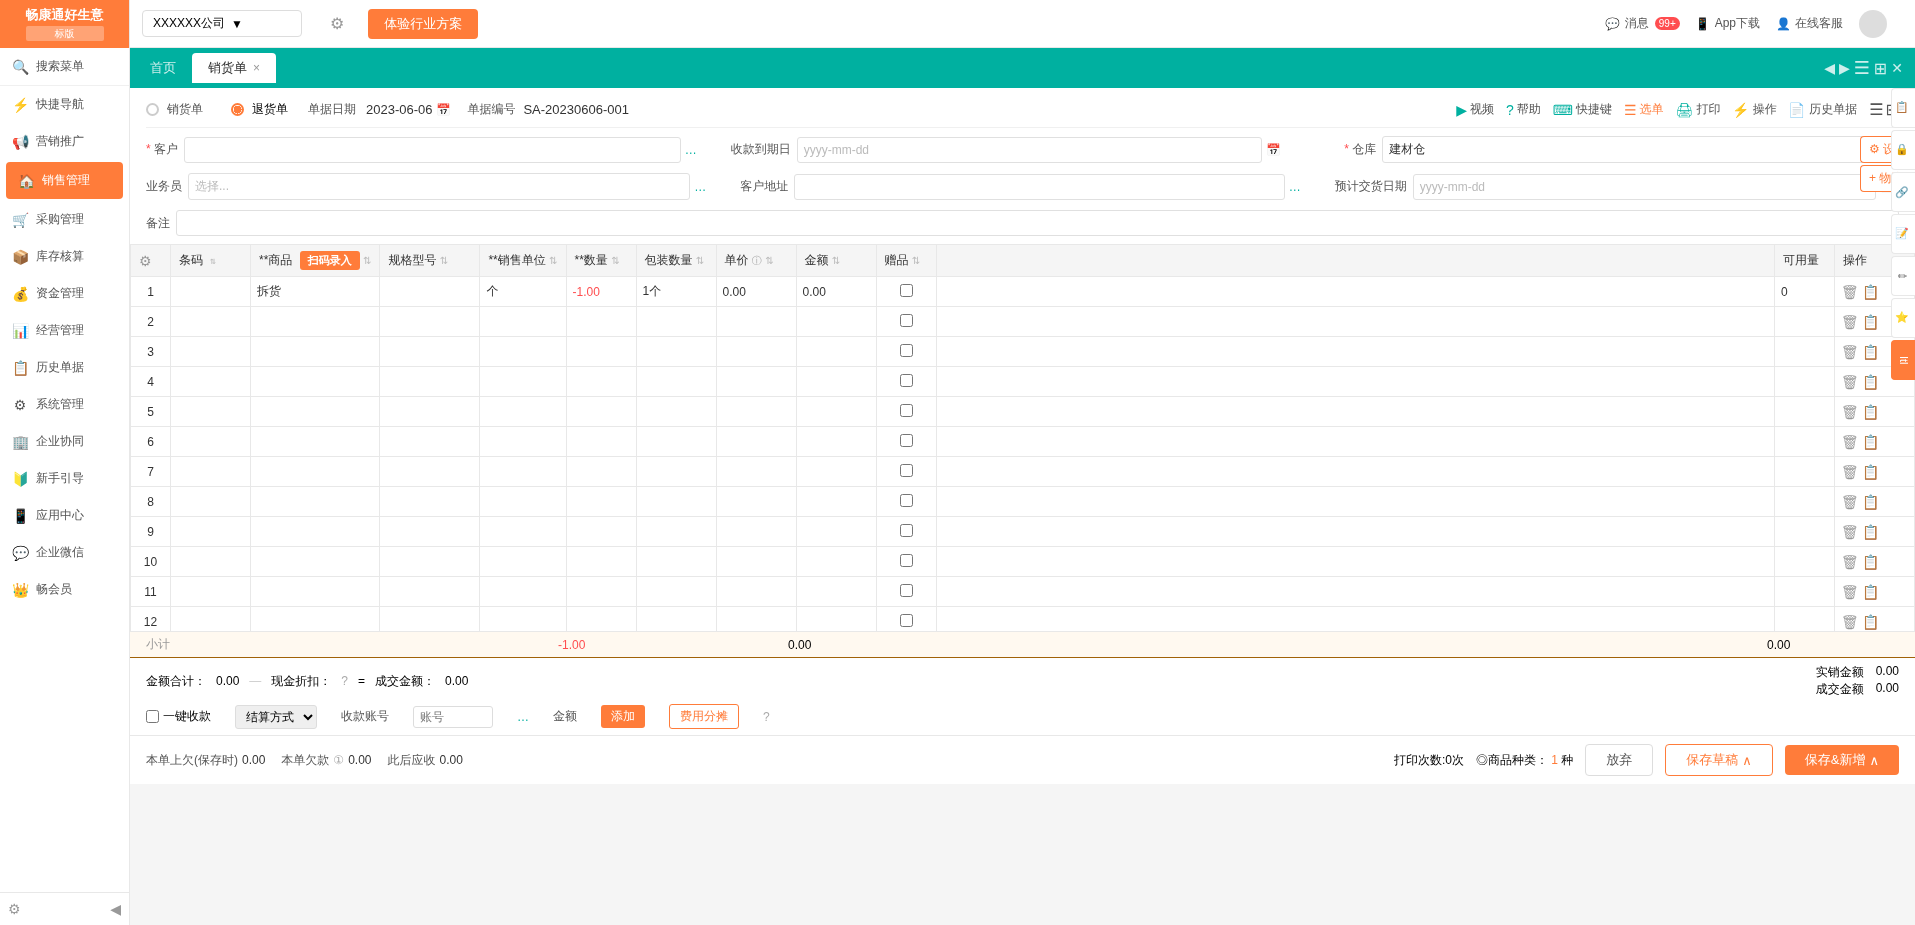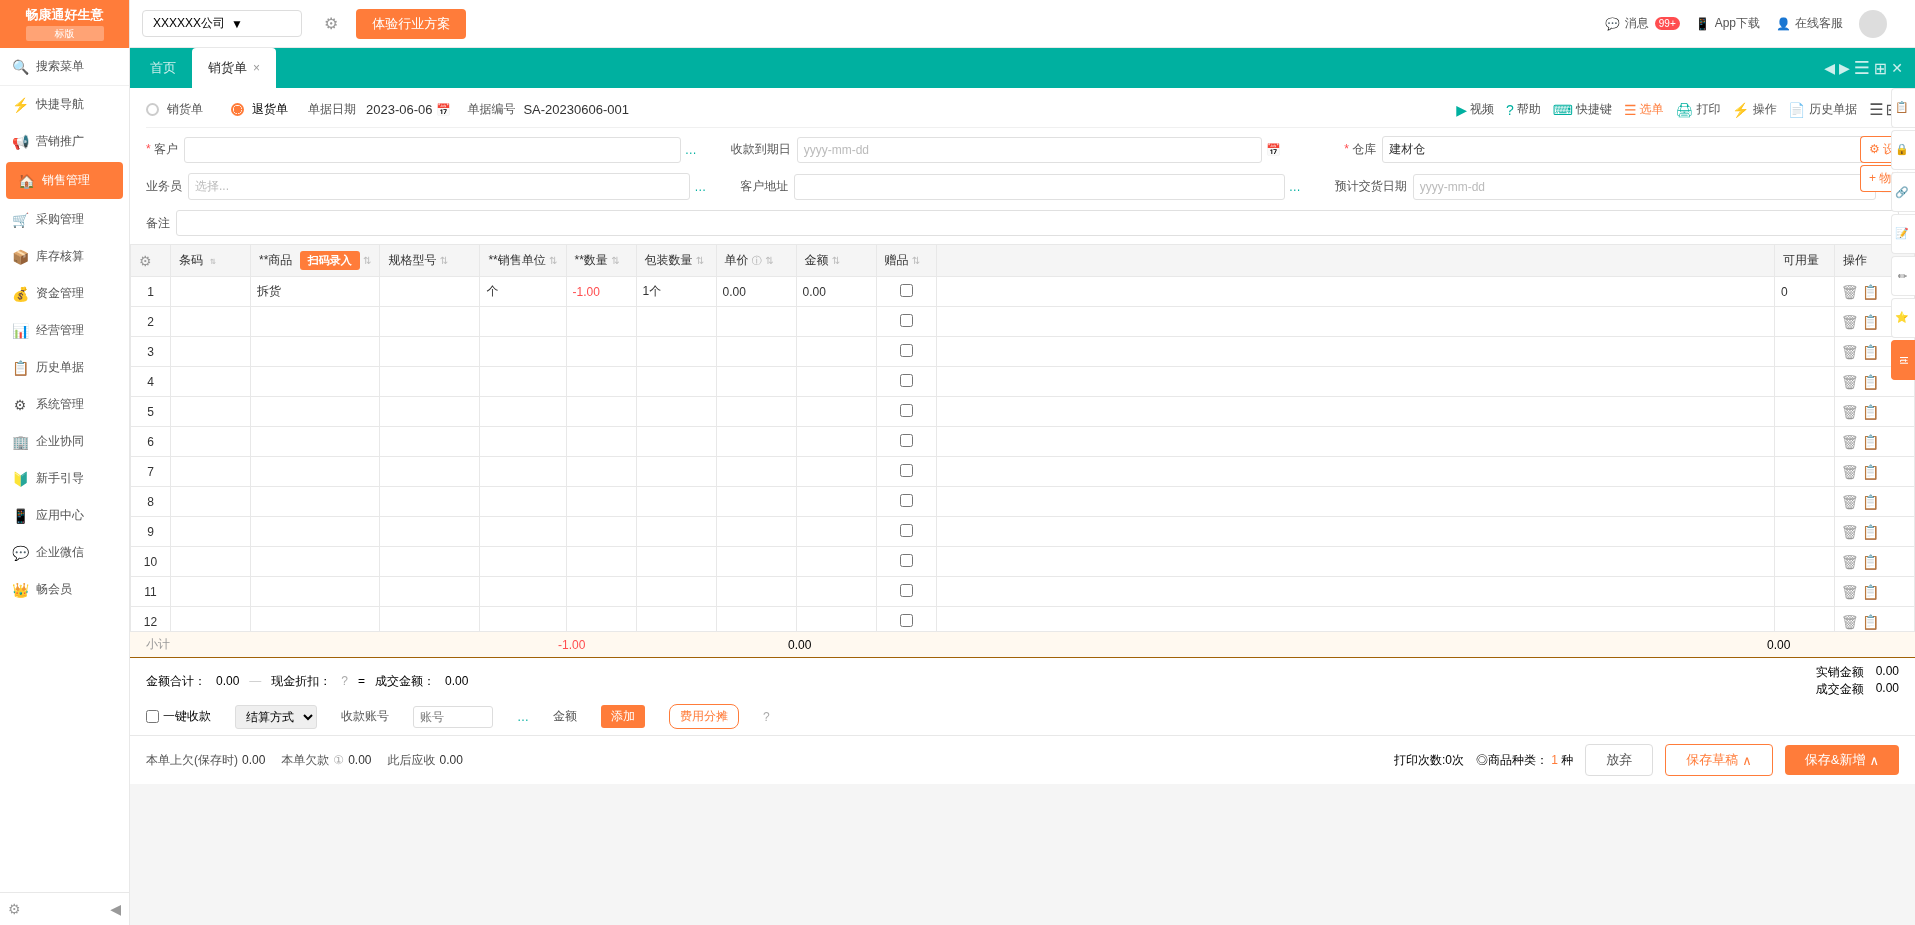--- a/index.html
+++ b/index.html
@@ -25,40 +25,40 @@
     .sidebar-item .icon { width: 16px; text-align: center; font-size: 14px; }
     .sidebar-bottom {
       margin-top: auto; padding: 8px; display: flex; align-items: center; justify-content: space-between;
       border-top: 1px solid #e8e8e8;
     }
     .sidebar-bottom-icon { color: #999; cursor: pointer; font-size: 14px; }
 
     
     .top-header {
       height: 48px; background: #fff; border-bottom: 1px solid #e8e8e8;
-      display: flex; align-items: center; padding: 0 12px; gap: 18px;
+      display: flex; align-items: center; padding: 0 12px; gap: 24px;
     }
     .company-selector {
       display: flex; align-items: center; gap: 6px; border: 1px solid #ddd;
       padding: 4px 10px; border-radius: 4px; cursor: pointer; min-width: 160px;
     }
     .gear-btn { color: #999; font-size: 16px; cursor: pointer; margin-left: 4px; }
     .experience-btn {
       background: #ff7c3a; color: #fff; border: none; padding: 6px 16px;
       border-radius: 4px; cursor: pointer; font-size: 13px;
     }
     .header-right { margin-left: auto; display: flex; align-items: center; gap: 16px; }
     .header-icon-group { display: flex; align-items: center; gap: 4px; color: #555; cursor: pointer; font-size: 12px; }
     .header-badge { background: #ff4d4f; color: #fff; font-size: 10px; padding: 1px 4px; border-radius: 8px; margin-left: 2px; }
     .avatar { width: 28px; height: 28px; background: #ddd; border-radius: 50%; }
     .avatar-name { font-size: 12px; color: #555; }
 
     
     .tabs-bar {
-      height: 40px; background: #00b0a0; display: flex; padding: 0 4px;
+      height: 40px; background: #00b0a0; display: flex; align-items: center; padding: 0 4px;
     }
     .tab {
       padding: 6px 16px; color: rgba(255,255,255,0.8); cursor: pointer; font-size: 13px;
       display: flex; align-items: center; gap: 6px;
     }
     .tab.active { background: #fff; color: #333; border-radius: 4px 4px 0 0; }
     .tab-close { font-size: 12px; color: #999; }
     .radio-group { display: flex; gap: 16px; align-items: center; }
     .data-table { width: 100%; border-collapse: collapse; font-size: 12px; }
     .data-table th {
@@ -71,21 +71,21 @@
     .scan-btn {
       background: #ff7c3a; color: #fff; border: none; padding: 2px 8px;
       border-radius: 3px; cursor: pointer; font-size: 11px;
     }
     .row-num { color: #999; text-align: center; }
     .checkbox-cell { text-align: center; }
     .action-icons { display: flex; gap: 4px; }
     .action-icon { color: #999; cursor: pointer; font-size: 14px; }
     .expense-btn {
       background: #fff; color: #ff7c3a; border: 1px solid #ff7c3a;
-      padding: 3px 10px; border-radius: 8px; cursor: pointer; font-size: 12px;
+      padding: 3px 10px; border-radius: 3px; cursor: pointer; font-size: 12px;
     }
     .add-btn {
       background: #ff7c3a; color: #fff; border: none; padding: 3px 10px;
       border-radius: 3px; cursor: pointer; font-size: 12px;
     }
 
     
     .bottom-bar {
       background: #fff; border-top: 1px solid #e8e8e8; padding: 8px 16px;
       display: flex; align-items: center; gap: 16px; font-size: 12px;

